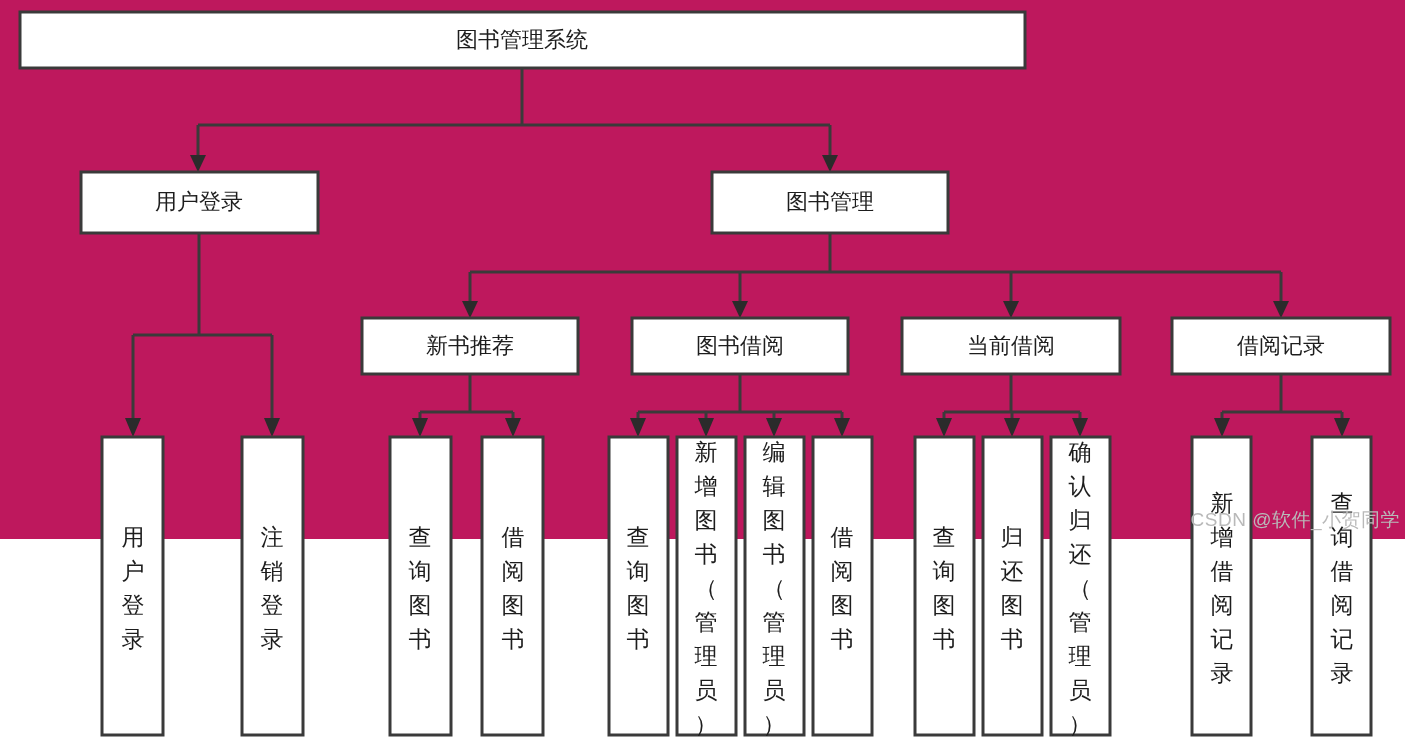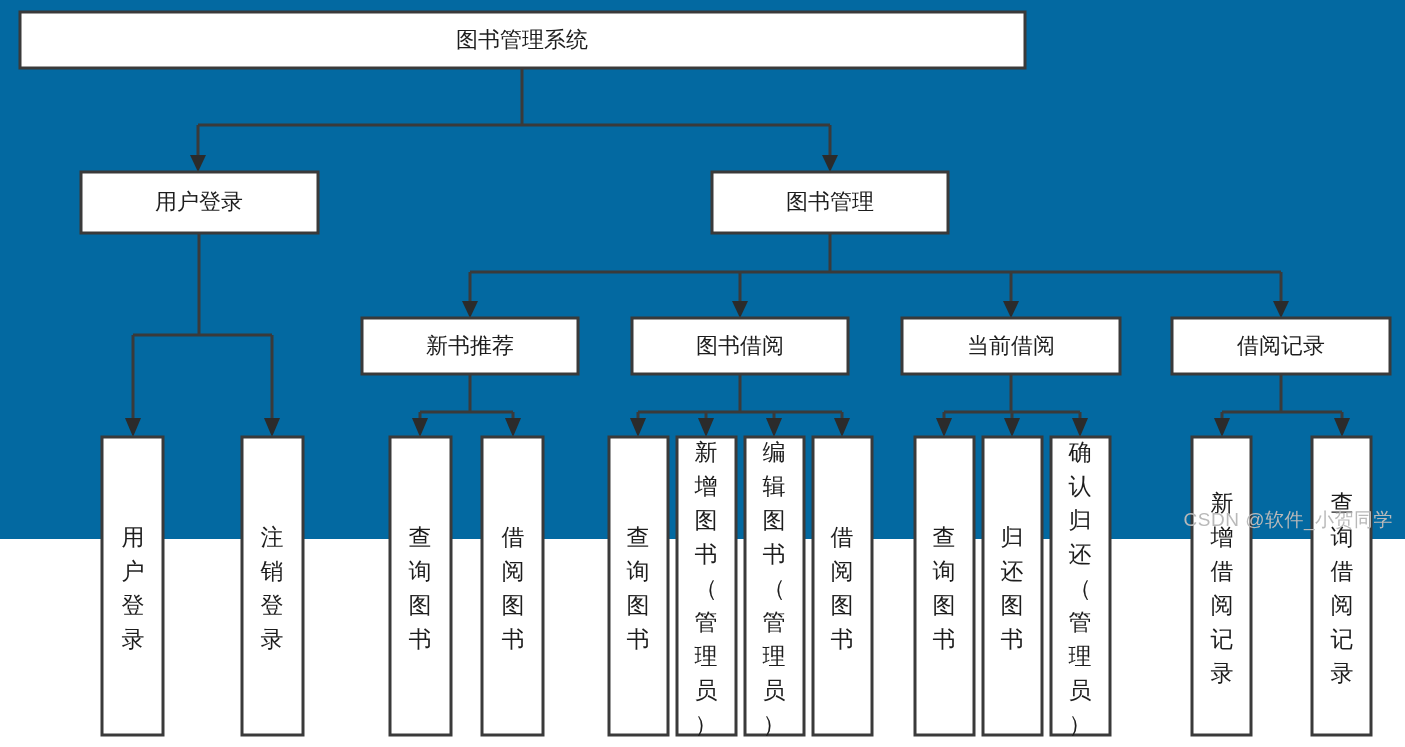--- a/index.html
+++ b/index.html
@@ -10,21 +10,21 @@
   body {
     width: 1405px;
     height: 747px;
     font-family: "Liberation Sans", "DejaVu Sans", sans-serif;
     overflow: hidden;
   }
   #diagram-root {
     position: relative;
     width: 1405px;
     height: 539px;
-    background: #0369a1;
+    background: #be185d;
   }
   svg.diagram {
     position: absolute;
     left: 0;
     top: 0;
     width: 1405px;
     height: 747px;
   }
   .node-box {
     fill: #ffffff;
@@ -48,21 +48,21 @@
     dominant-baseline: middle;
   }
   .node-label-v {
     font-family: "Liberation Sans", "DejaVu Sans", sans-serif;
     font-size: 23px;
     fill: #1d1d1d;
     text-anchor: middle;
   }
   .watermark {
     position: absolute;
-    right: 12px;
+    right: 5px;
     bottom: 6px;
     font-family: "Liberation Sans", "DejaVu Sans", sans-serif;
     font-size: 19px;
     color: #b9b9b9;
     white-space: nowrap;
     letter-spacing: 0.5px;
     user-select: none;
   }
 </style>
 </head>

